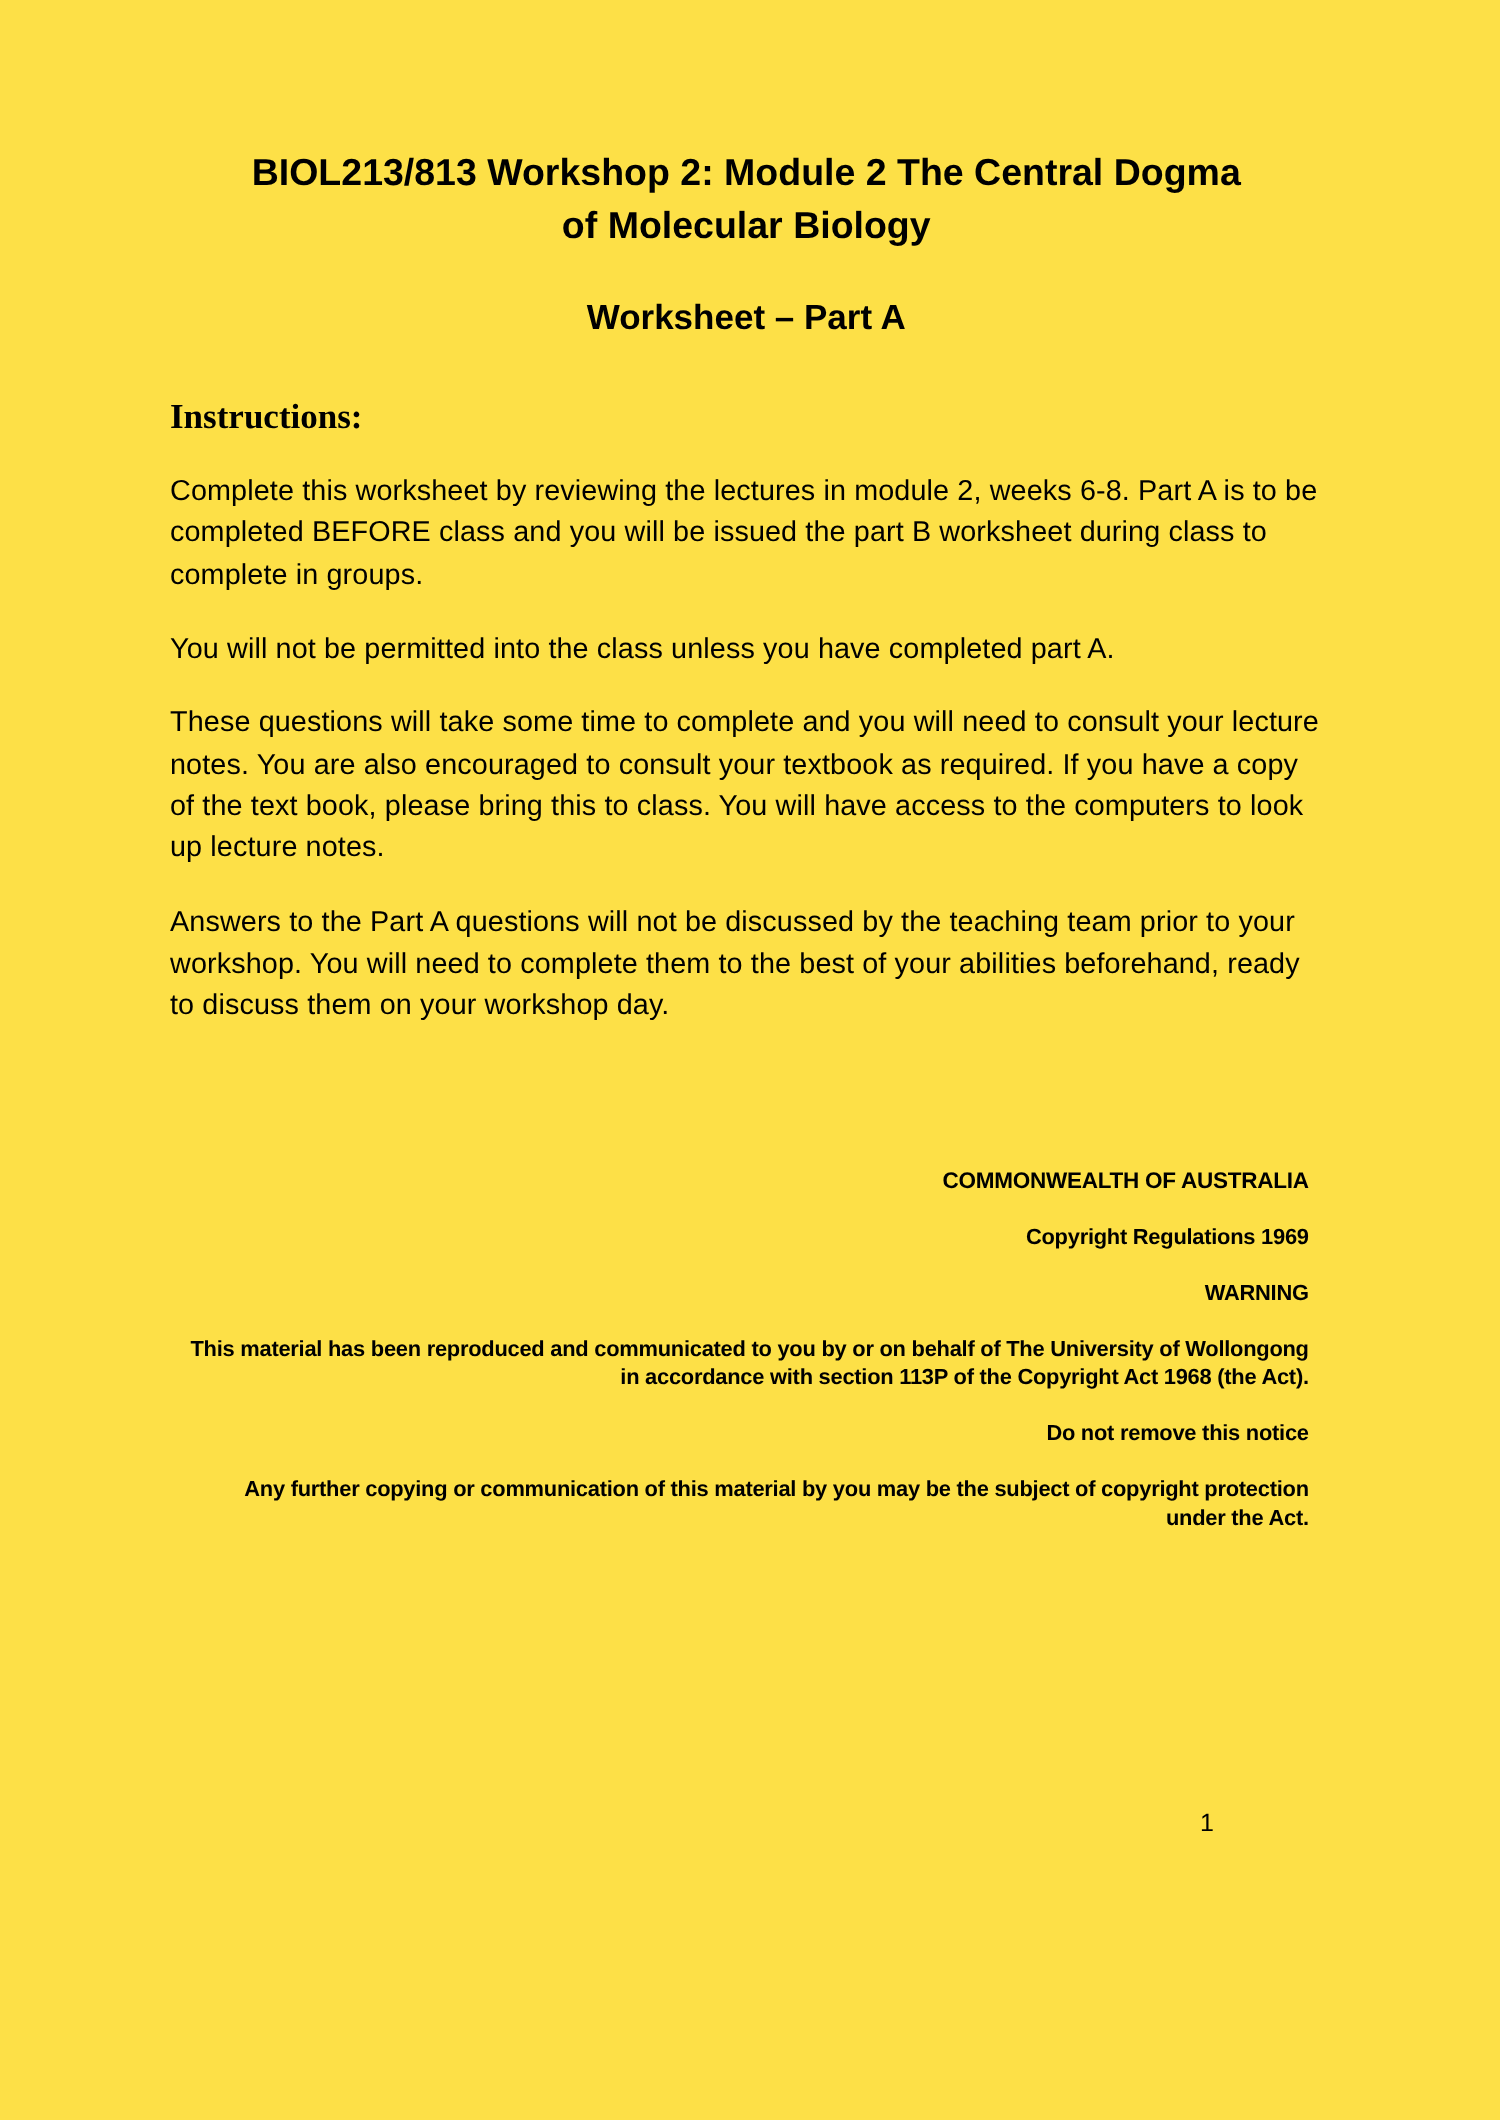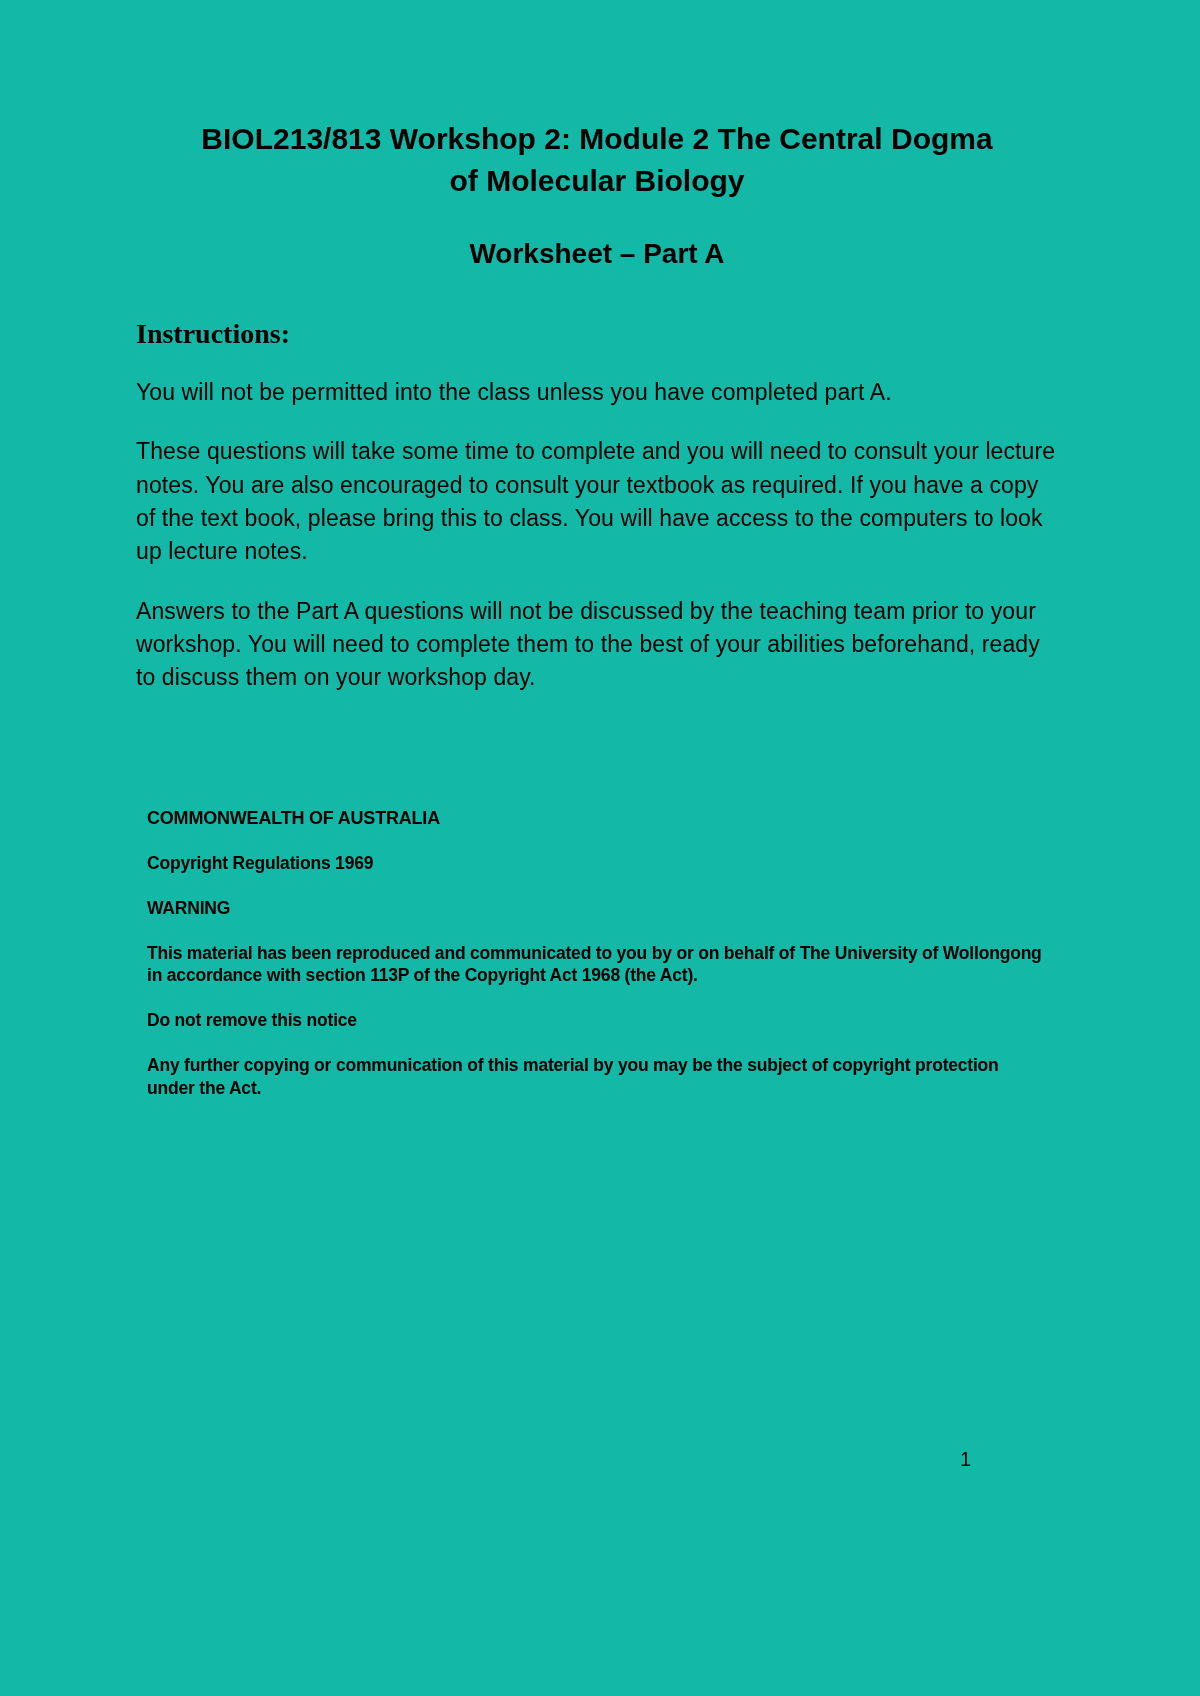--- a/index.html
+++ b/index.html
@@ -11,21 +11,21 @@
     width: 1200px;
     height: 1696px;
     position: relative;
     font-family: "Liberation Sans", sans-serif;
     color: #000000;
     overflow: hidden;
   }
   .page {
     position: absolute;
     inset: 0;
-    background: #14b8a6;
+    background: #fde047;
   }
   .content {
     padding: 118px 142px 0 136px;
   }
   .doc-title {
     font-size: 30px;
     font-weight: bold;
     text-align: center;
     line-height: 1.4;
     margin: 0 auto;
@@ -44,21 +44,21 @@
     font-family: Liberation Serif, serif;
   }
   .body-paragraph {
     font-size: 23px;
     line-height: 1.45;
     margin: 26px 0 0 0;
     letter-spacing: 0.1px;
   }
   .copyright-block {
     margin-top: 112px;
-    text-align: left;
+    text-align: right;
     font-weight: bold;
   }
   .copyright-line {
     font-size: 17.5px;
     line-height: 1.3;
     margin: 0 auto 22px auto;
     max-width: 900px;
     letter-spacing: -0.2px;
   }
   .copyright-line.heading {
@@ -97,20 +97,21 @@
 
 <div class="page">
   <div class="content">
 
     <h1 class="doc-title">BIOL213/813 Workshop 2: Module 2 The Central Dogma of Molecular Biology</h1>
 
     <h2 class="doc-subtitle">Worksheet – Part A</h2>
 
     <h3 class="section-heading">Instructions:</h3>
 
+    <p class="body-paragraph">Complete this worksheet by reviewing the lectures in module 2, weeks 6-8. Part A is to be completed BEFORE class and you will be issued the part B worksheet during class to complete in groups.</p>
 
     <p class="body-paragraph">You will not be permitted into the class unless you have completed part A.</p>
 
     <p class="body-paragraph">These questions will take some time to complete and you will need to consult your lecture notes. You are also encouraged to consult your textbook as required. If you have a copy of the text book, please bring this to class. You will have access to the computers to look up lecture notes.</p>
 
     <p class="body-paragraph">Answers to the Part A questions will not be discussed by the teaching team prior to your workshop. You will need to complete them to the best of your abilities beforehand, ready to discuss them on your workshop day.</p>
 
 
     <div class="copyright-block">
       <div class="copyright-line heading">COMMONWEALTH OF AUSTRALIA</div>

